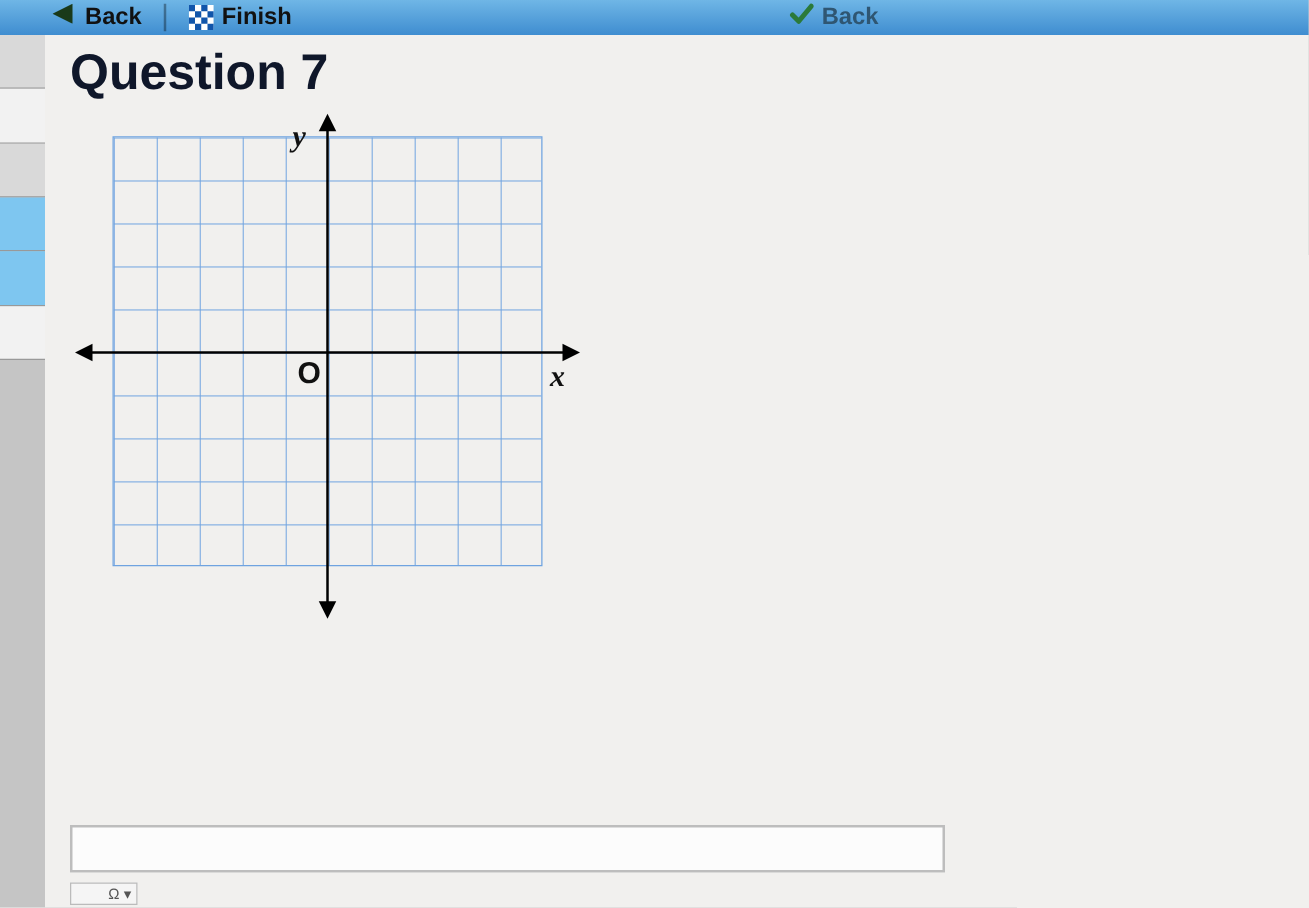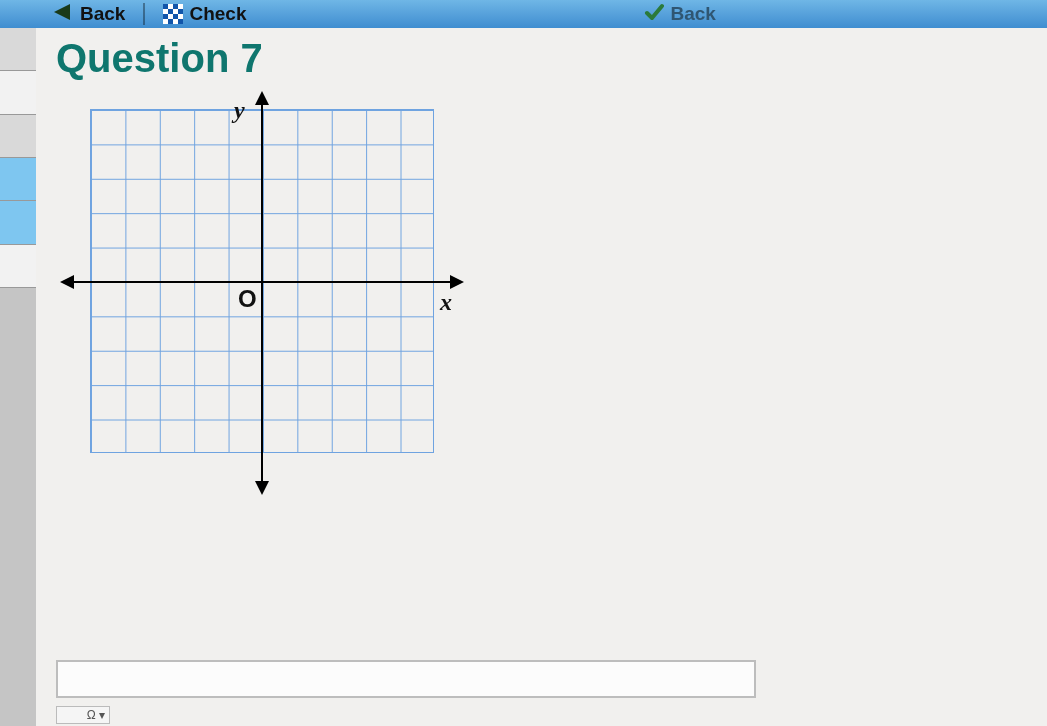--- a/index.html
+++ b/index.html
@@ -22,21 +22,21 @@
     }
     .strip-seg { flex: 1; border-bottom: 1px solid #999; }
     .strip-seg.blue { background: #7ec6f0; }
     .strip-seg.grey { background: #d9d9d9; }
     .strip-seg.light { background: #f2f2f2; }
     .toolbar {
       height: 28px;
       background: linear-gradient(#6fb6e6, #3f8dd0);
       display: flex;
       align-items: center;
-      padding-left: 54px;
+      padding-left: 42px;
       gap: 18px;
       color: #1e2a36;
       font-weight: bold;
       font-size: 19px;
     }
     .tb-btn {
       display: flex;
       align-items: center;
       gap: 6px;
       cursor: pointer;
@@ -57,21 +57,21 @@
       top: 28px;
       right: 0;
       bottom: 0;
       background: #f1f0ee;
       padding: 8px 16px 16px 20px;
     }
     .qtitle {
       font-family: Arial, Helvetica, sans-serif;
       font-size: 40px;
       font-weight: bold;
-      color: #0f766e;
+      color: #0f172a;
       margin-bottom: 12px;
     }
     .prompt {
       font-family: Georgia, 'Times New Roman', serif;
       font-size: 22px;
       font-weight: bold;
       color: #111;
       margin-bottom: 26px;
       white-space: nowrap;
     }
@@ -179,21 +179,21 @@
         <rect x="0" y="0" width="4" height="4" fill="#1155aa"></rect>
           <rect x="8" y="0" width="4" height="4" fill="#1155aa"></rect>
         <rect x="4" y="4" width="4" height="4" fill="#1155aa"></rect>
           <rect x="12" y="4" width="4" height="4" fill="#1155aa"></rect>
         <rect x="0" y="8" width="4" height="4" fill="#1155aa"></rect>
           <rect x="8" y="8" width="4" height="4" fill="#1155aa"></rect>
         <rect x="4" y="12" width="4" height="4" fill="#1155aa"></rect>
           <rect x="12" y="12" width="4" height="4" fill="#1155aa"></rect>
       </svg>
     </span>
-    <span>Check</span>
+    <span>Finish</span>
   </div>
   <div class="tb-btn tb-check">
     <span>
       <svg width="20" height="20" viewBox="0 0 20 20">
           <polyline points="3,11 8,16 18,4" stroke="#2b7a3a" stroke-width="4" fill="none" stroke-linecap="round" stroke-linejoin="round"></polyline>
         </svg>
     </span>
     <span>Back</span>
   </div>
 </div>

